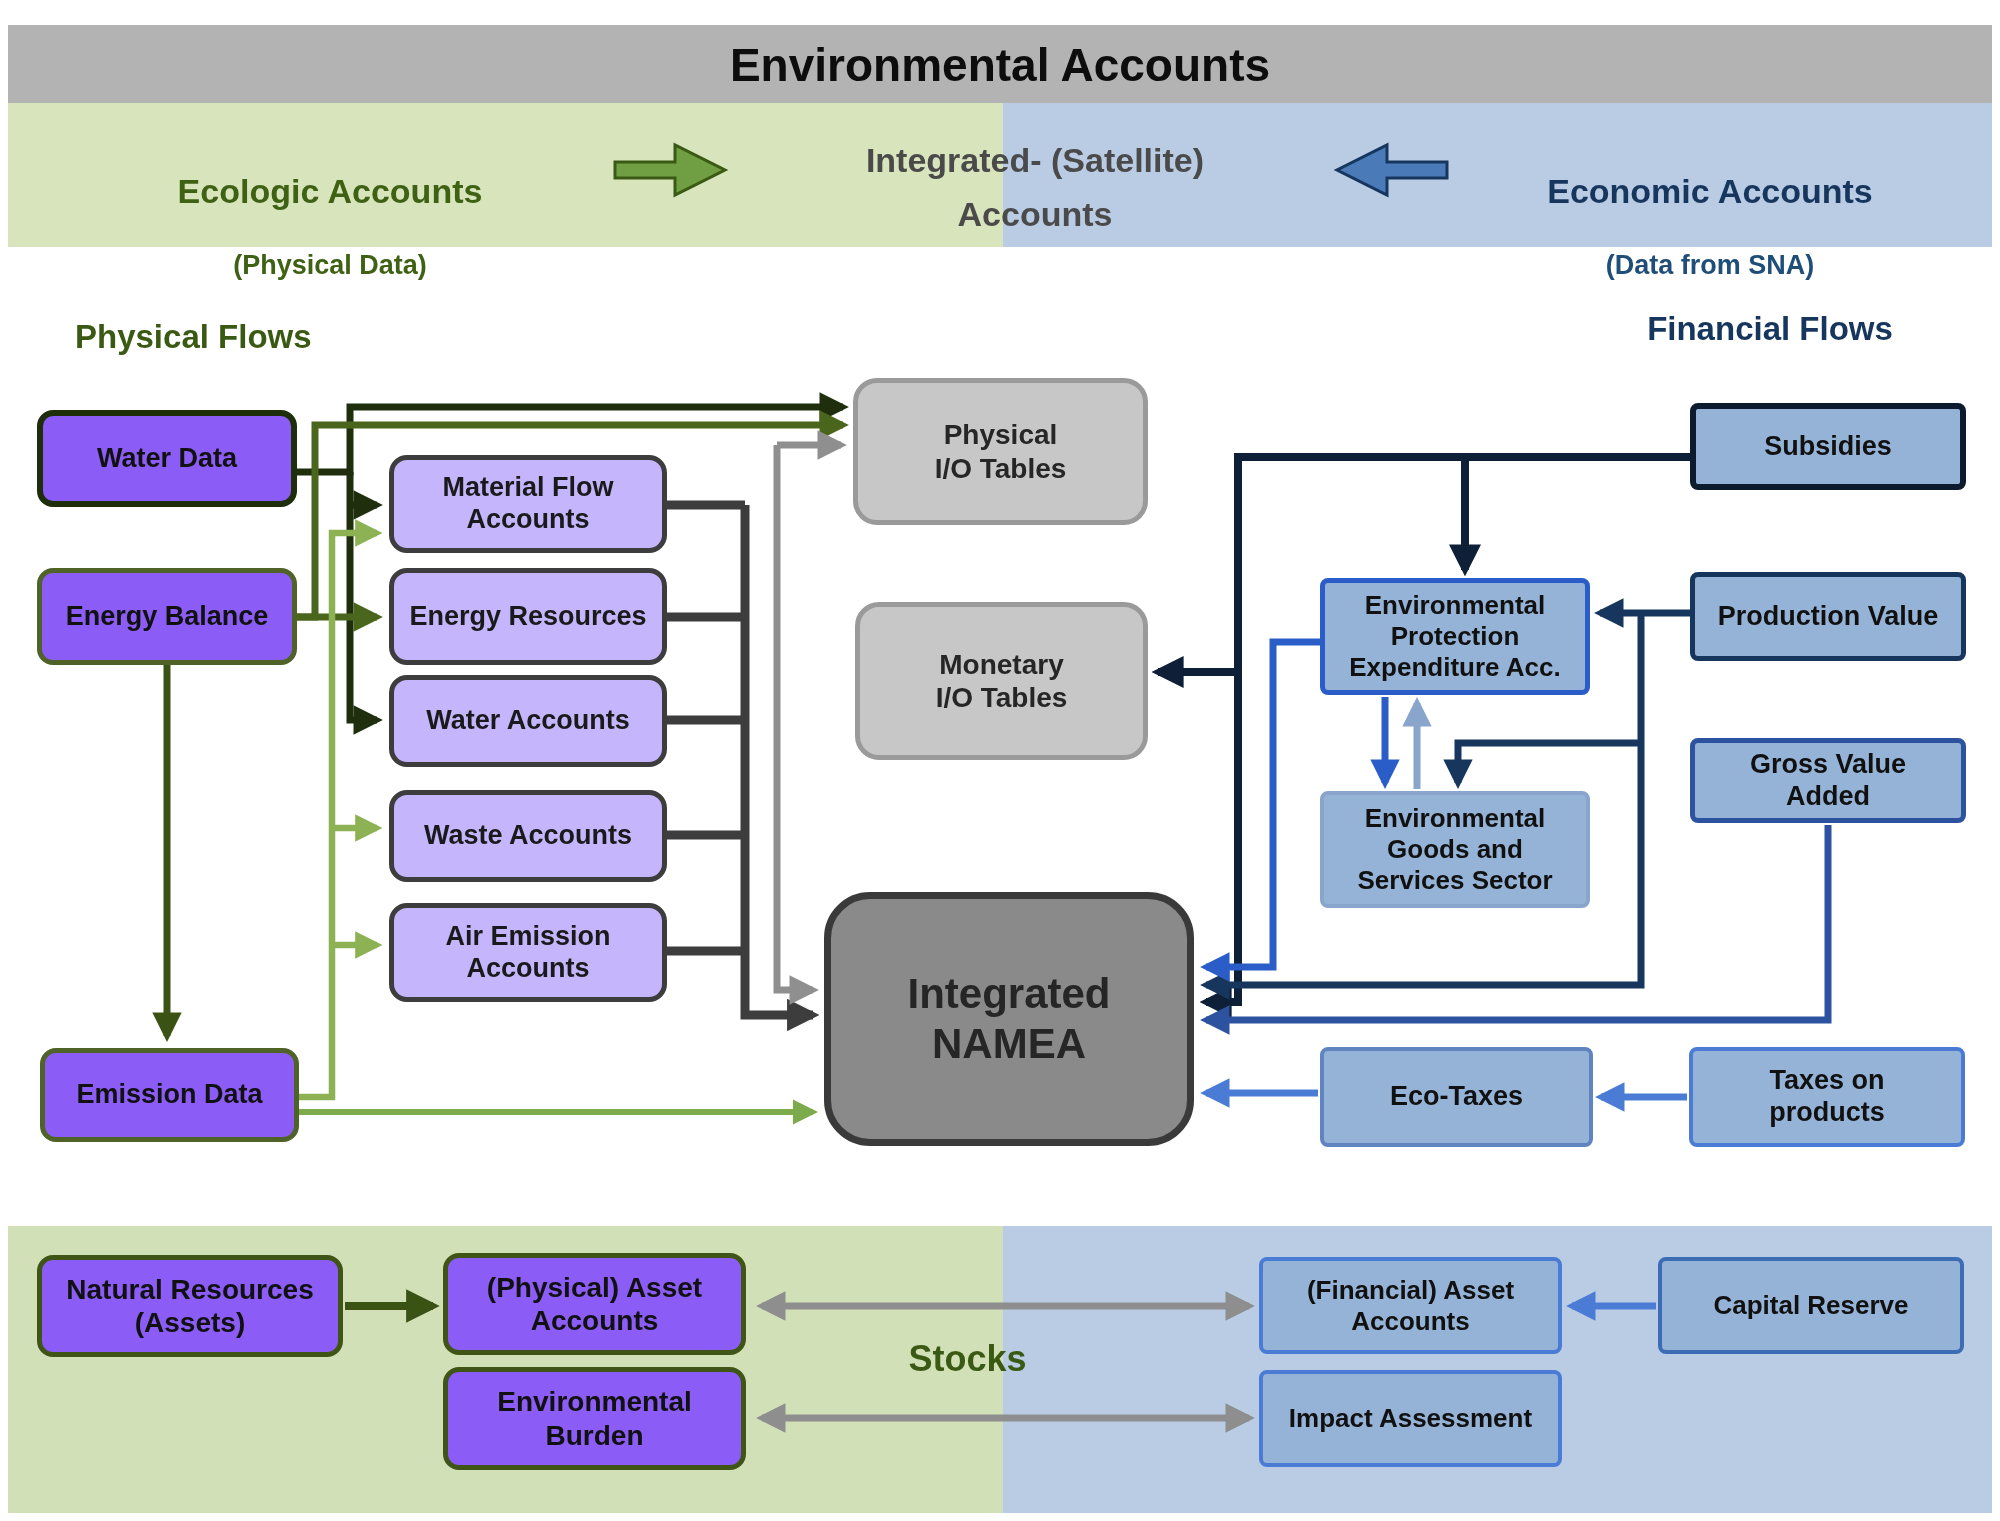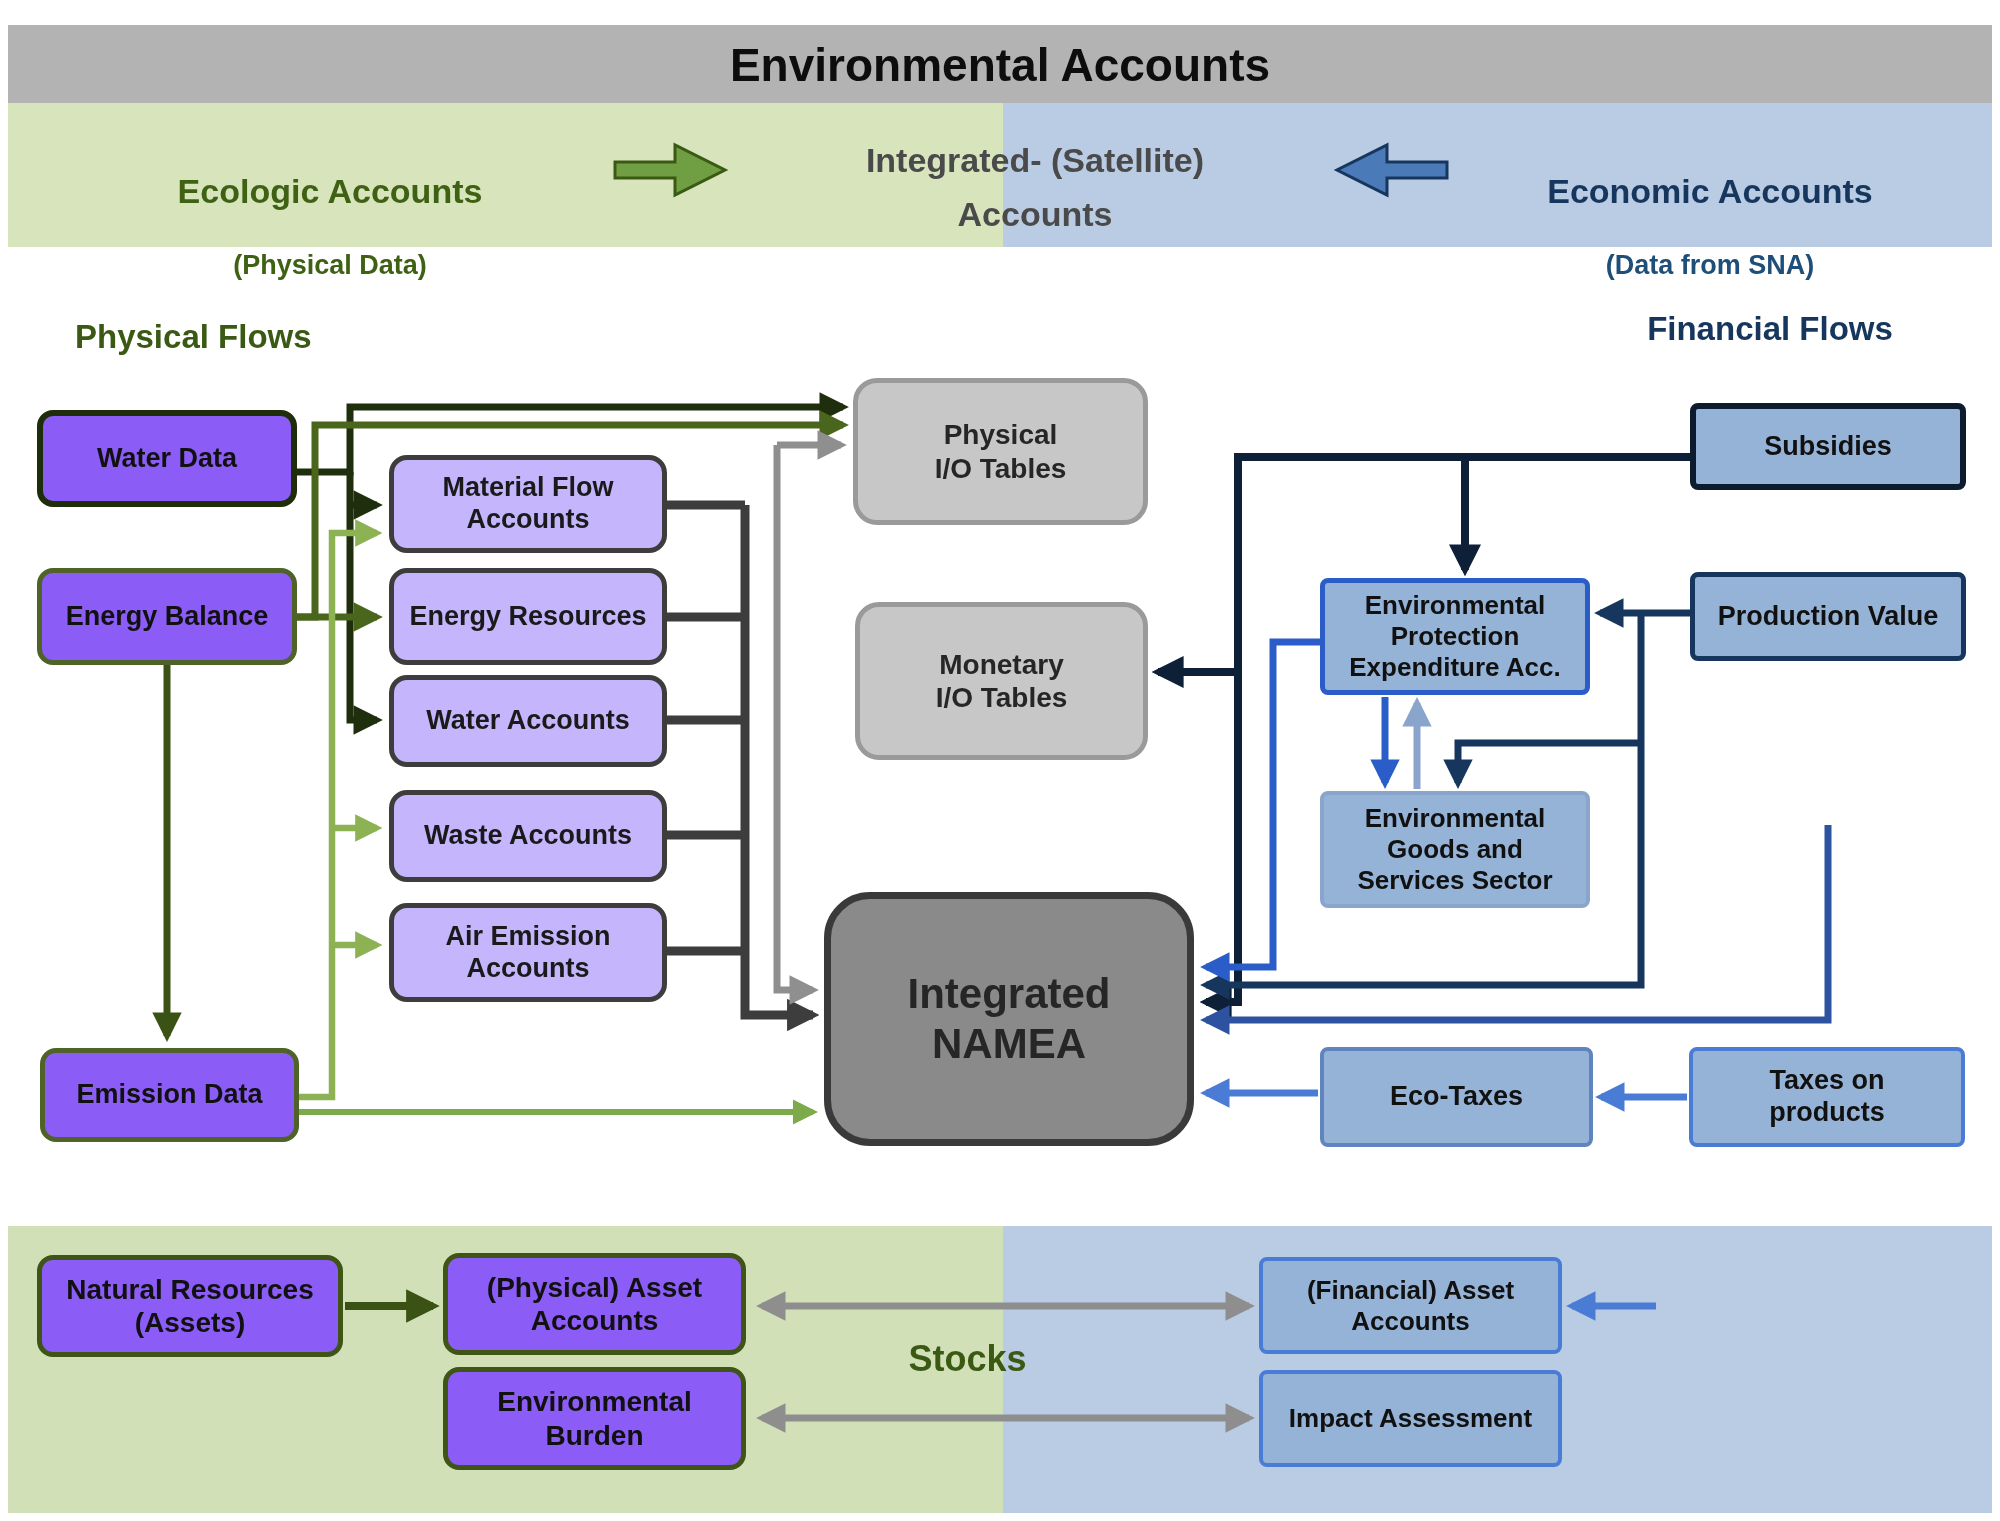--- a/index.html
+++ b/index.html
@@ -176,28 +176,31 @@
 NAMEA</span></div>
 
   <div class="bx blue b-sub" style="left:1690px;top:403px;width:276px;height:87px"><span>Subsidies</span></div>
   <div class="bx blue b-epea" style="left:1320px;top:578px;width:270px;height:117px"><span>Environmental
 Protection
 Expenditure Acc.</span></div>
   <div class="bx blue b-navy" style="left:1690px;top:572px;width:276px;height:89px"><span>Production Value</span></div>
   <div class="bx blue b-egss" style="left:1320px;top:791px;width:270px;height:117px"><span>Environmental
 Goods and
 Services Sector</span></div>
+  <div class="bx blue b-gva" style="left:1690px;top:738px;width:276px;height:85px"><span>Gross Value
+Added</span></div>
   <div class="bx blue b-eco" style="left:1320px;top:1047px;width:273px;height:100px"><span>Eco-Taxes</span></div>
   <div class="bx blue b-tax" style="left:1689px;top:1047px;width:276px;height:100px"><span>Taxes on
 products</span></div>
 
   <div class="bx green gbot" style="left:37px;top:1255px;width:306px;height:102px"><span>Natural Resources
 (Assets)</span></div>
   <div class="bx green gbot" style="left:443px;top:1253px;width:303px;height:102px"><span>(Physical) Asset
 Accounts</span></div>
   <div class="bx green gbot" style="left:443px;top:1367px;width:303px;height:103px"><span>Environmental
 Burden</span></div>
 
   <div class="bx blue b-fin" style="left:1259px;top:1257px;width:303px;height:97px"><span>(Financial) Asset
 Accounts</span></div>
+  <div class="bx blue b-cap" style="left:1658px;top:1257px;width:306px;height:97px"><span>Capital Reserve</span></div>
   <div class="bx blue b-imp" style="left:1259px;top:1370px;width:303px;height:97px"><span>Impact Assessment</span></div>
 
 </div>
 
 </body></html>

